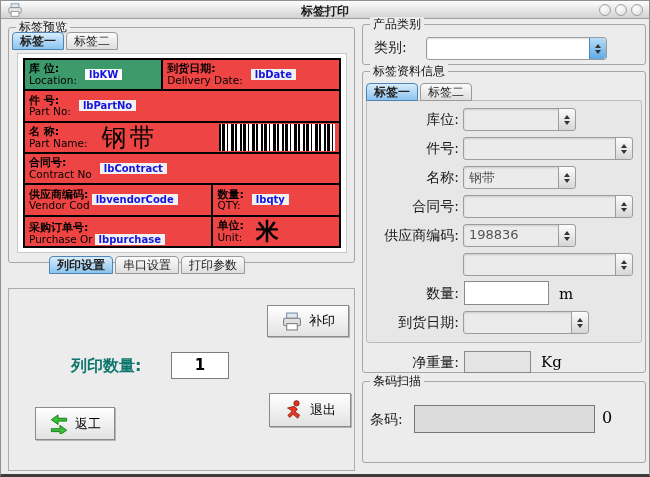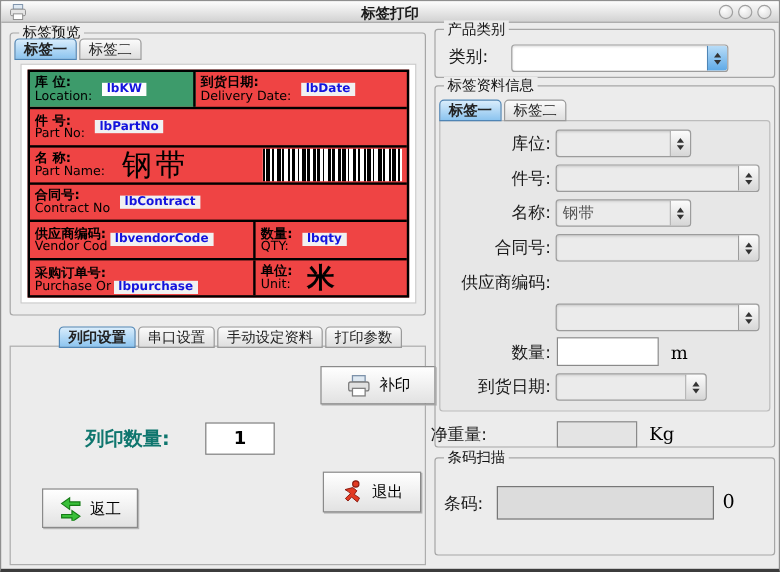--- a/index.html
+++ b/index.html
@@ -196,29 +196,28 @@
           <div class="stack">
             <div class="zh">单位:</div>
             <div class="en">Unit:</div>
           </div>
           <span class="bigunit">米</span>
         </div>
       </div>
     </div>
   </div>
 
-  <div class="tabs" style="left:8px; top:271px;padding-left:40px;">
+  <div class="tabs" style="left:8px; top:255px;padding-left:40px;">
     <div class="tab active">列印设置</div>
     <div class="tab">串口设置</div>
-    <div class="tab">手动设定资料</div>
     <div class="tab">打印参数</div>
   </div>
 
   <div class="print-panel">
-    <div class="btn" style="left:258px; top:16px; width:96px; height:32px;">
+    <div class="btn" style="left:258px; top:16px; width:82px; height:32px;">
       <svg width="22" height="19" viewBox="0 0 20 18">
         <rect x="5" y="1" width="10" height="5" fill="#dfe9f2" stroke="#7a8fa8"></rect>
         <rect x="2" y="6" width="16" height="7" rx="1.5" fill="#e0e0e0" stroke="#7d7d7d"></rect>
         <rect x="5" y="11" width="10" height="6" fill="#ffffff" stroke="#7d7d7d"></rect>
       </svg>
       <span>补印</span>
     </div>
 
     <div class="qty-label" style="left:62px; top:67px;">列印数量:</div>
     <div class="qty-box" style="left:162px; top:63px; width:58px; height:27px; line-height:25px;">1</div>
@@ -292,20 +291,27 @@
   <div class="field-label" style="left:370px; top:197px; width:88px; text-align:right; z-index:2;">合同号:</div>
   <div class="combo" style="left:462px; top:194px; width:170px; z-index:2;">
     <span class="val"></span>
     <span class="spin">
         <i class="arr-up"></i>
         <i class="arr-dn"></i>
       </span>
   </div>
 
   <div class="field-label" style="left:366px; top:226px; width:92px; text-align:right; z-index:2;">供应商编码:</div>
+  <div class="combo" style="left:462px; top:223px; width:113px; z-index:2;">
+    <span class="val">198836</span>
+    <span class="spin">
+        <i class="arr-up"></i>
+        <i class="arr-dn"></i>
+      </span>
+  </div>
 
   <div class="combo" style="left:462px; top:252px; width:170px; z-index:2;">
     <span class="val"></span>
     <span class="spin">
         <i class="arr-up"></i>
         <i class="arr-dn"></i>
       </span>
   </div>
 
   <div class="field-label" style="left:370px; top:284px; width:88px; text-align:right; z-index:2;">数量:</div>
@@ -314,21 +320,21 @@
 
   <div class="field-label" style="left:370px; top:313px; width:88px; text-align:right; z-index:2;">到货日期:</div>
   <div class="combo" style="left:462px; top:310px; width:126px; z-index:2;">
     <span class="val"></span>
     <span class="spin">
         <i class="arr-up"></i>
         <i class="arr-dn"></i>
       </span>
   </div>
 
-  <div class="field-label" style="left:358px; top:353px; width:88px; ">净重量:</div>
+  <div class="field-label" style="left:370px; top:353px; width:88px; text-align:right;">净重量:</div>
   <div class="textbox" style="left:463px; top:350px; width:67px; height:22px; background:#e4e4e4;"></div>
   <div class="suffix" style="left:540px; top:352px;">Kg</div>
 
   <div class="groupbox" style="left:361px; top:380px; width:284px; height:82px;">
     <span class="legend">条码扫描</span>
   </div>
   <div class="field-label" style="left:369px; top:410px;">条码:</div>
   <div class="textbox" style="left:413px; top:404px; width:181px; height:28px; background:#dcdcdc; border-color:#777;"></div>
   <div class="count-num" style="left:601px; top:407px;">0</div>
 

